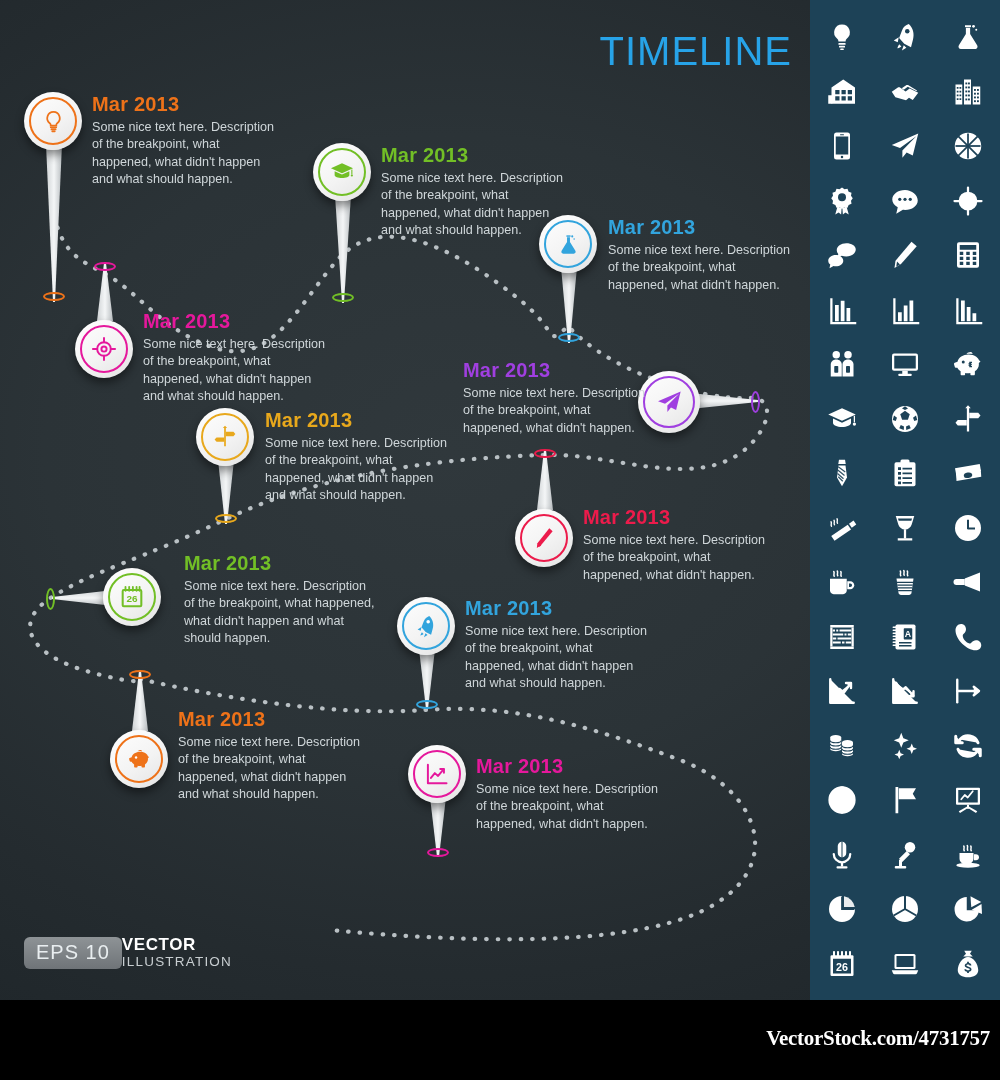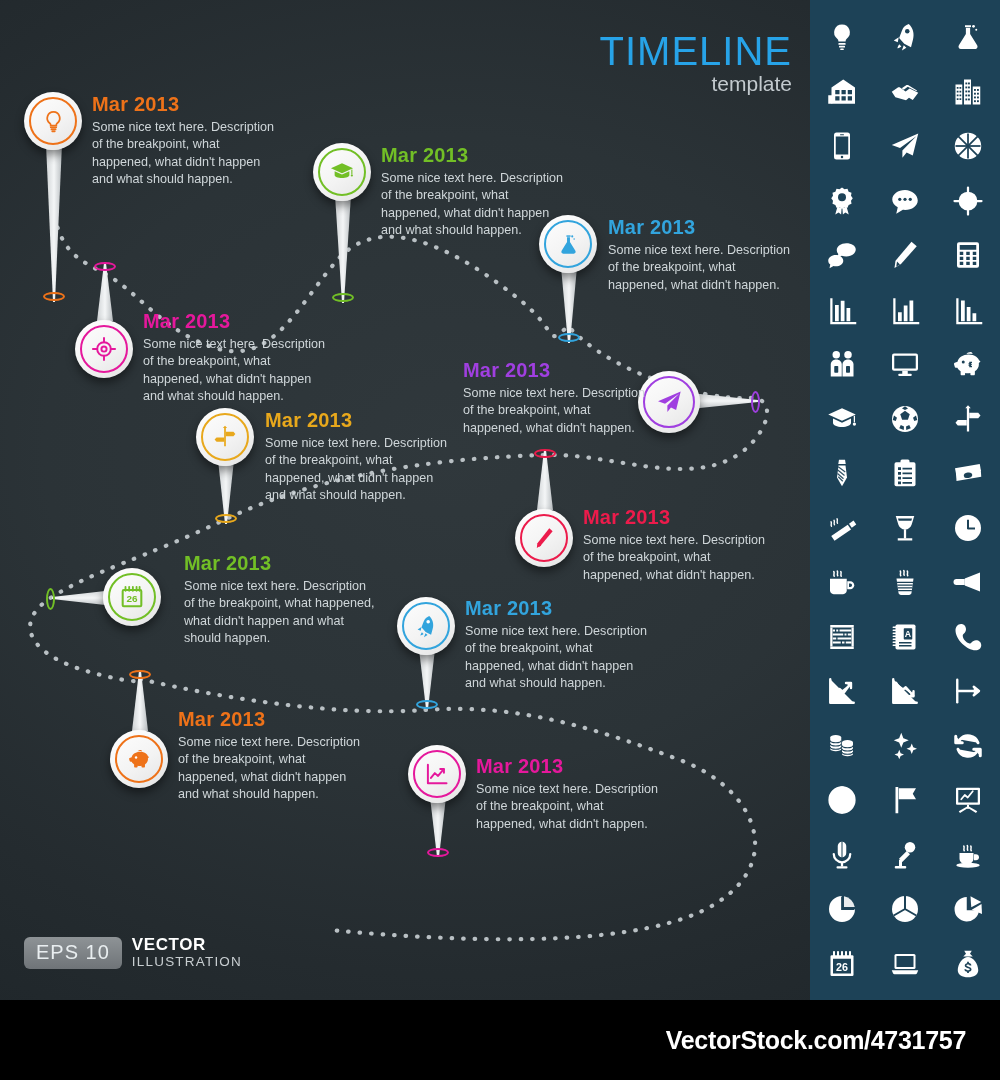--- a/index.html
+++ b/index.html
@@ -60,40 +60,40 @@
     position:absolute; border-radius:50%;
     border:2.2px solid currentColor; background:transparent;
   }
 
   
   .txt { position:absolute; }
   .txt .date { font-size:20px; font-weight:700; line-height:1.1; margin-bottom:4px; letter-spacing:.2px; }
   .txt .desc { font-size:12.6px; color:#cfd6d9; line-height:1.38; font-weight:300; }
 
   
-  .eps-wrap { position:absolute; left:24px; top:936px; display:flex; align-items:center; gap:10px; }
+  .eps-wrap { position:absolute; left:24px; top:936px; display:flex; align-items:center; }
   .eps-badge {
     background:linear-gradient(180deg,#8e9396,#6f7478);
     color:#e9eef0; font-size:20px; letter-spacing:1px;
     padding:4px 12px 5px; border-radius:6px; font-weight:300;
   }
   .eps-txt-1 { font-size:17px; font-weight:bold; color:#ffffff; letter-spacing:.6px; line-height:1.05; }
   .eps-txt-2 { font-size:13.5px; font-weight:300; color:#c8ced1; letter-spacing:1.2px; line-height:1.2; }
 
   
   .footer { position:absolute; left:0; top:1000px; width:1000px; height:80px; background:#000; }
   .footer-brand {
     position:absolute; left:26px; top:20px;
     color:#fff; font-size:36px; font-weight:bold; letter-spacing:-.5px;
     font-family:"Liberation Serif", serif;
   }
   .footer-url {
-    position:absolute; right:34px; top:26px;
-    color:#fff; font-size:25px; font-weight:bold; letter-spacing:-.3px;
-    font-family:Liberation Sans, sans-serif;
+    position:absolute; right:10px; top:26px;
+    color:#fff; font-size:21px; font-weight:bold; letter-spacing:-.3px;
+    font-family:Liberation Serif, serif;
   }
 </style>
 </head>
 <body>
 
 <div id="root">
 
   <div class="canvas">
 
     <svg class="path-svg" viewBox="0 0 810 1000" preserveAspectRatio="none">
@@ -111,21 +111,20 @@
                C 12 622, 28 655, 90 672
                C 140 686, 145 680, 140 679
                C 230 700, 340 716, 425 710
                C 520 703, 600 730, 680 760
                C 760 790, 790 870, 700 912
                C 620 948, 460 942, 330 930" fill="none" stroke="#b9c0c4" stroke-width="4.2" stroke-linecap="round" stroke-dasharray="0.5 11"></path>
     </svg>
 
     <div class="title-block">
       <div class="title-main">TIMELINE</div>
-      <div class="title-sub2">template</div>
     </div>
 
     <div class="pin" style="left:24px; top:92px;">
       <svg class="needle" style="left:20px; top:52px;" width="20" height="160" viewBox="0 0 20 160">
         <defs>
             <linearGradient id="ndl1" x1="0" y1="0" x2="1" y2="0">
           <stop offset="0" stop-color="#cfd3d5"></stop>
               <stop offset="0.5" stop-color="#f4f6f7"></stop>
               <stop offset="1" stop-color="#b9bec1"></stop>
         </linearGradient>

